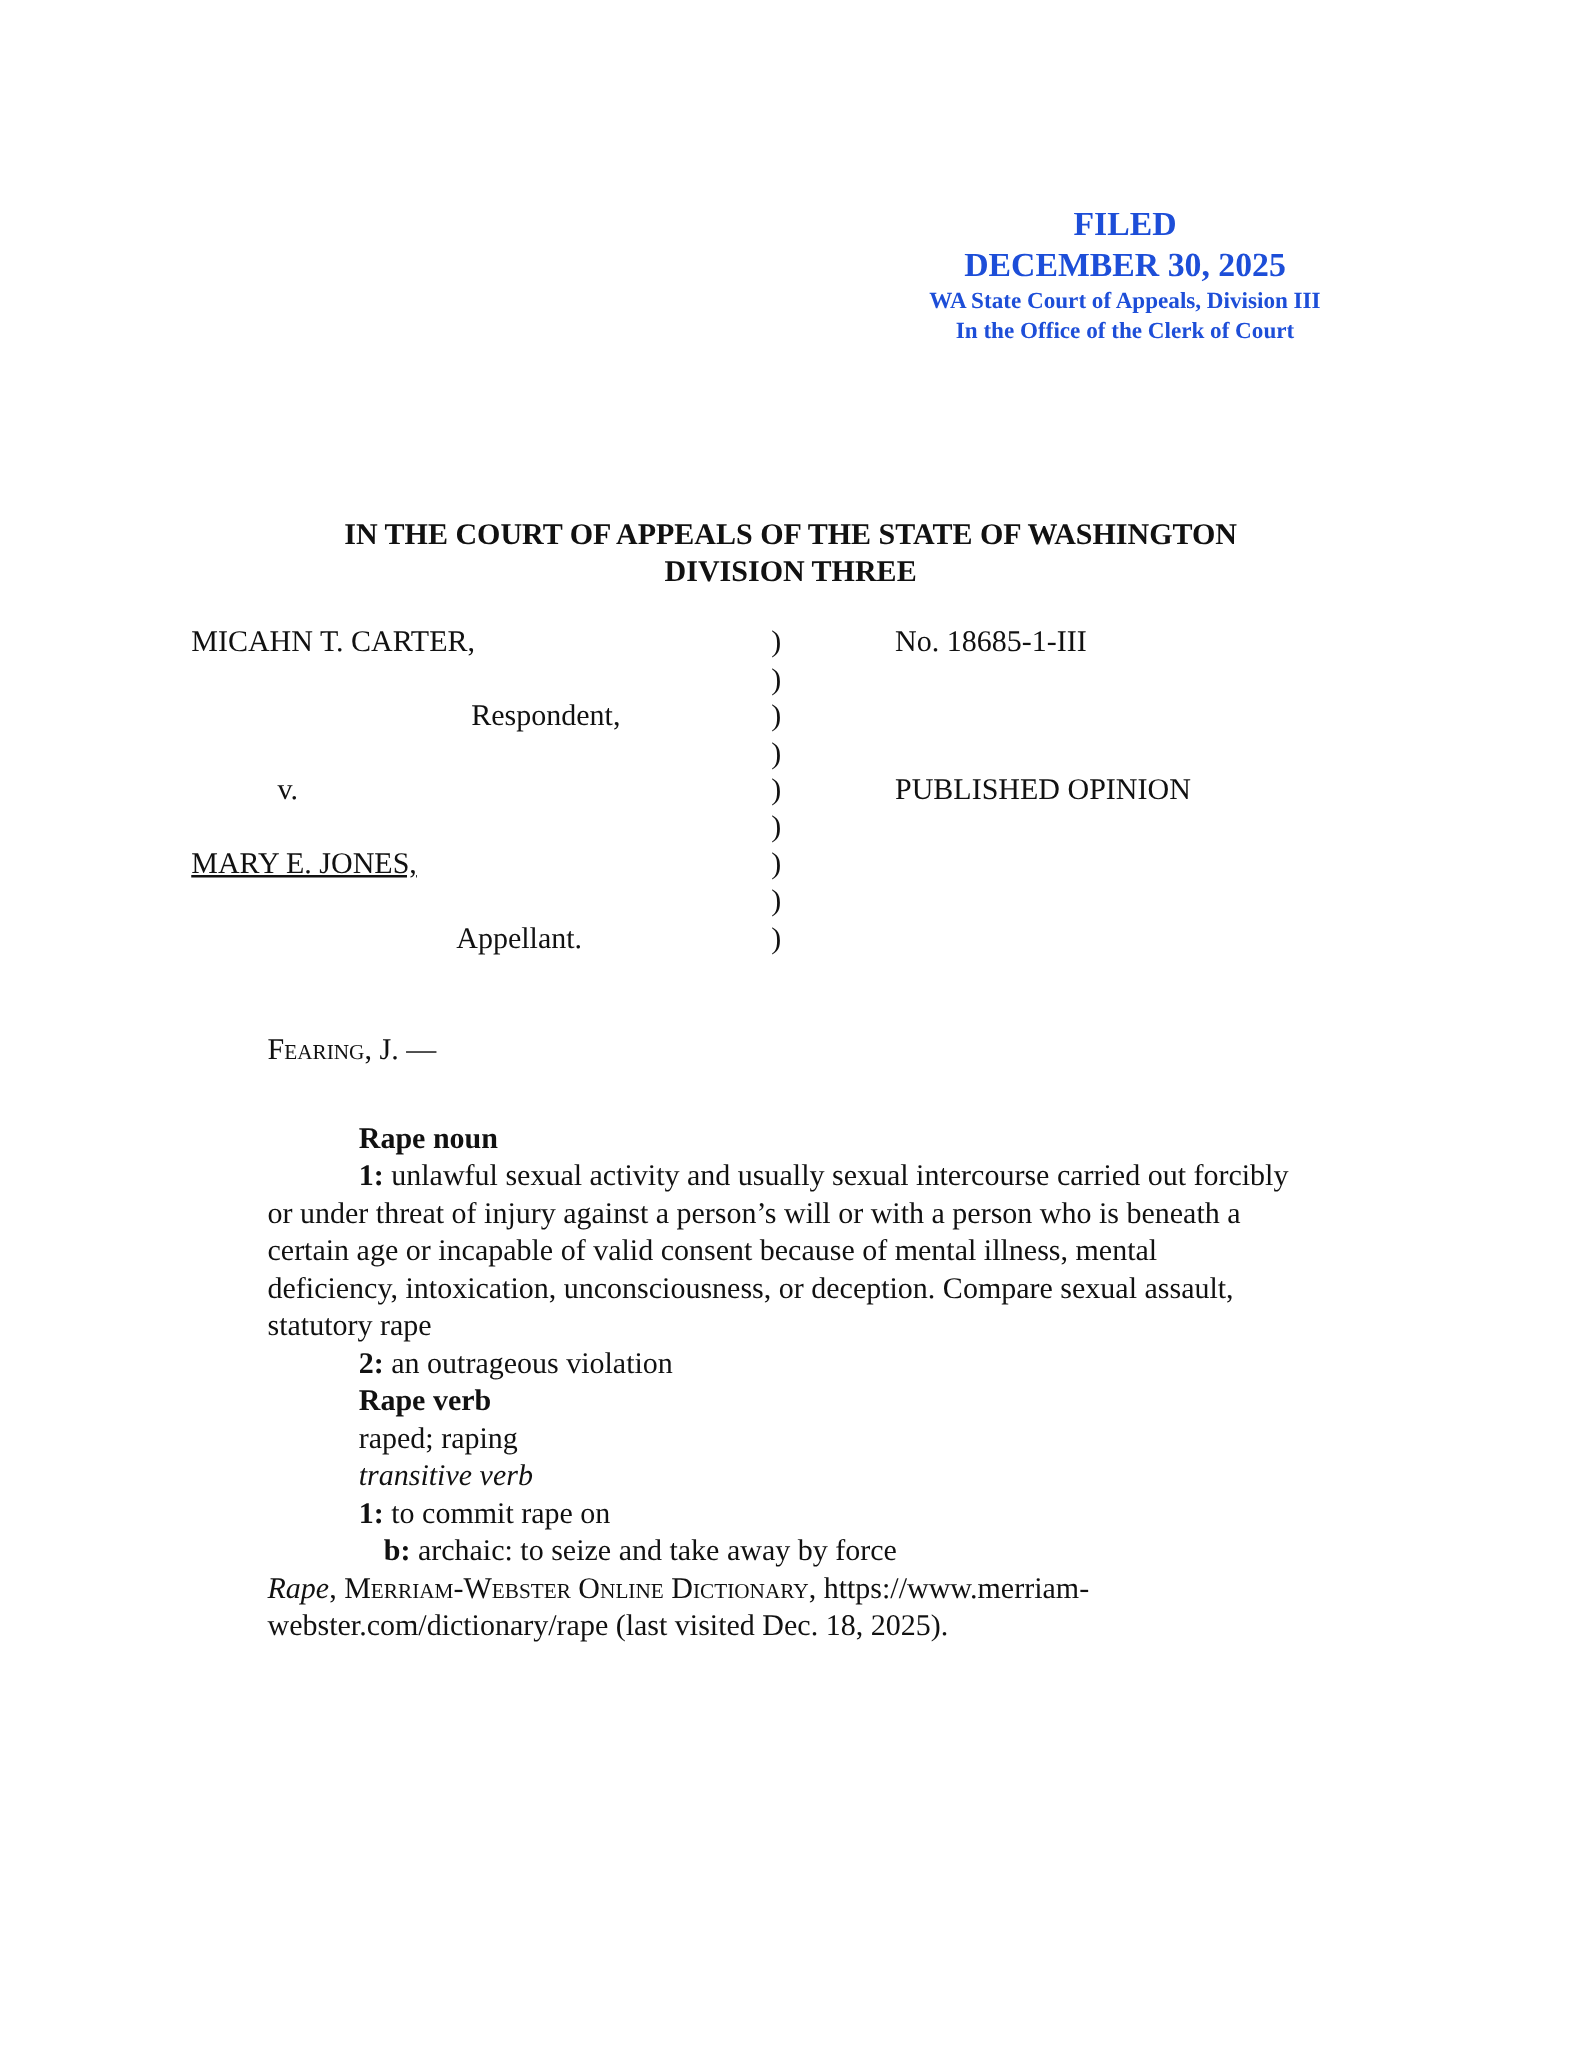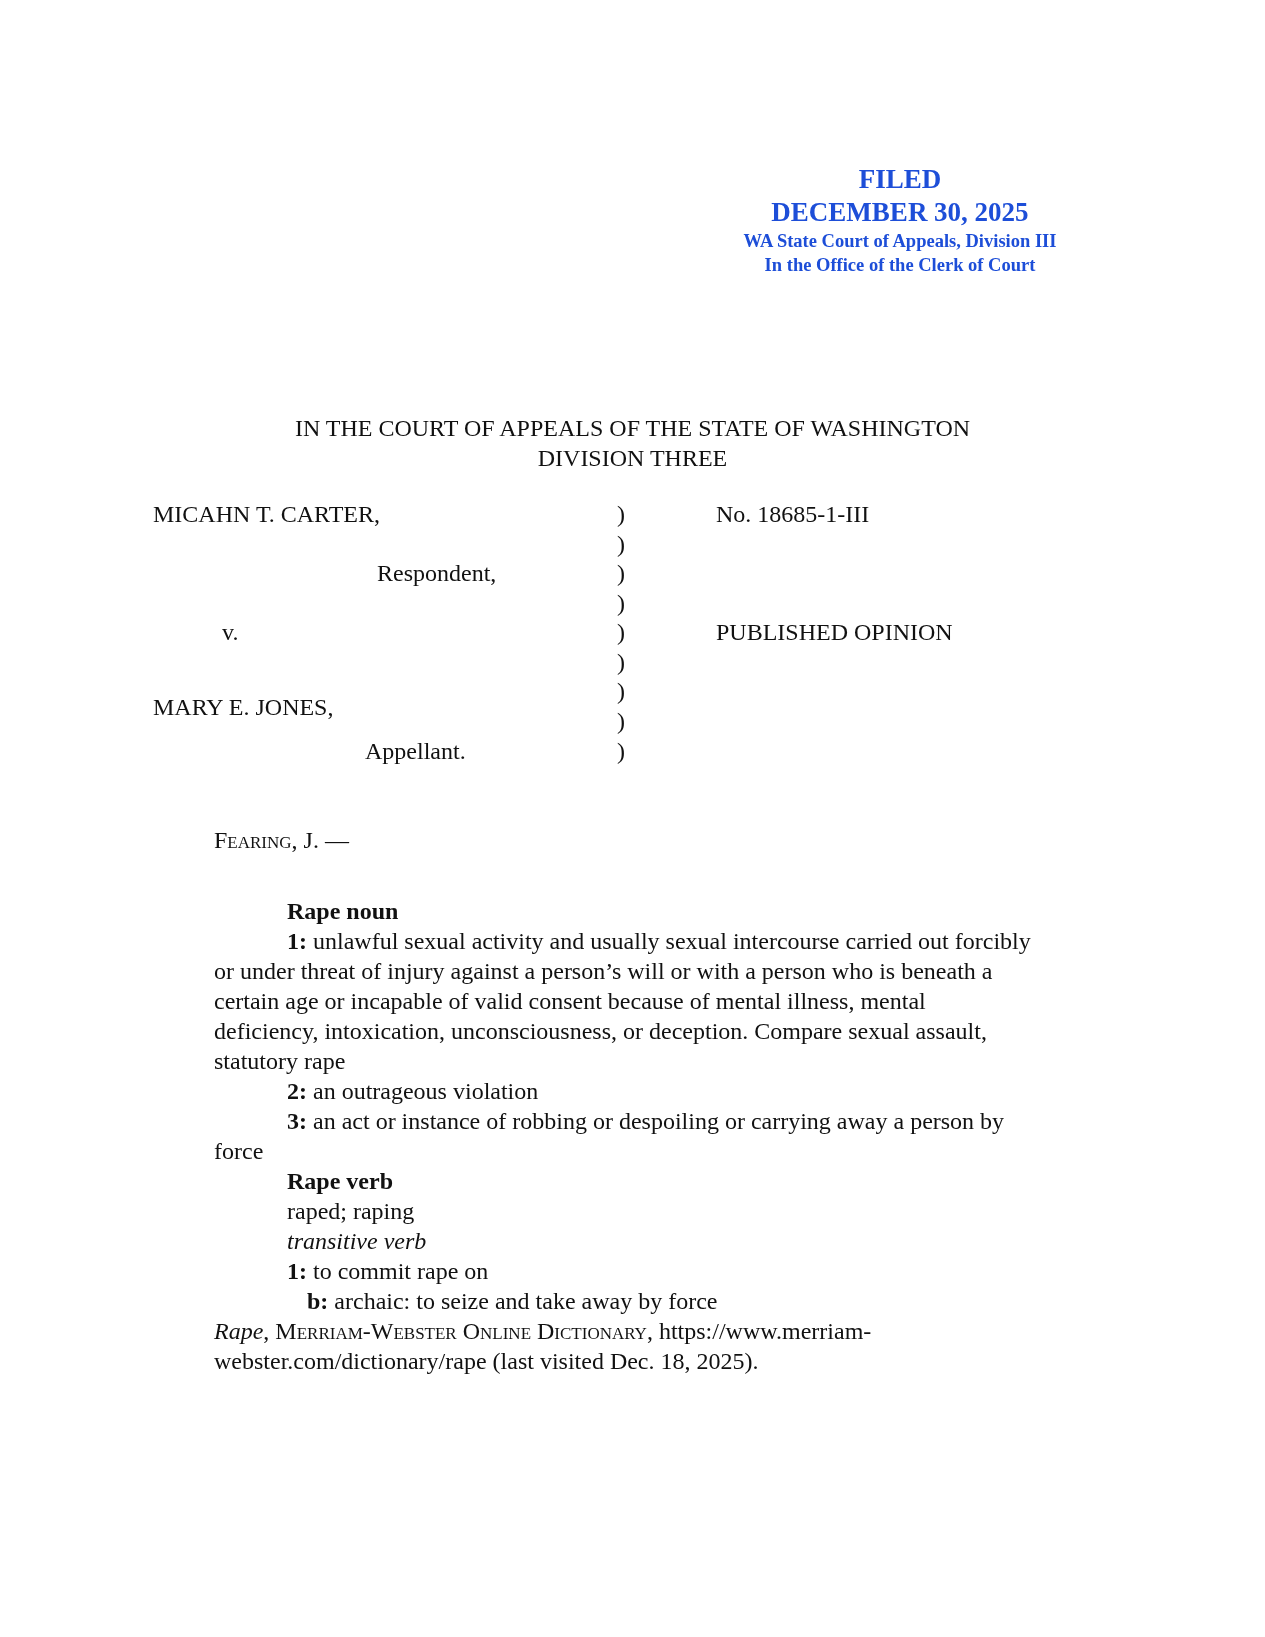--- a/index.html
+++ b/index.html
@@ -10,21 +10,21 @@
     }
     .stamp {
       position: absolute; left: 700px; top: 163px; width: 400px;
       text-align: center; color: #1d4ed8; font-weight: bold;
       font-family: "Liberation Serif", serif;
     }
     .stamp .big { font-size: 27px; line-height: 33px; }
     .stamp .small { font-size: 18.5px; line-height: 24px; }
     .caption-title {
       position: absolute; left: 0; width: 1265px; top: 413px;
-      text-align: center; font-size: 24px; line-height: 30px;
+      text-align: center; font-size: 24px; line-height: 30px; font-weight: bold;
     }
     .txt { position: absolute; font-size: 24px; line-height: 30px; white-space: nowrap; }
     .paren { position: absolute; left: 617px; font-size: 24px; line-height: 30px; }
     .sc { font-variant: small-caps; }
     .body-block {
       position: absolute; left: 214px; top: 896px; width: 820px;
       font-size: 24px; line-height: 30px;
     }
     .body-block p { margin: 0; }
     .ind { padding-left: 73px; }
@@ -43,21 +43,21 @@
 
 <div class="caption-title">
   <div>IN THE COURT OF APPEALS OF THE STATE OF WASHINGTON</div>
   <div>DIVISION THREE</div>
 </div>
 
 <div>
   <div class="txt" style="left:153px; top:499px;">MICAHN T. CARTER,</div>
   <div class="txt" style="left:365px; top:558px;margin-left:12px;">Respondent,</div>
   <div class="txt" style="left:222px; top:617px;">v.</div>
-  <div class="txt" style="left:153px; top:692px;">MARY E. JONES,</div>
+  <div class="txt" style="left:153px; top:676px;text-decoration:underline;">MARY E. JONES,</div>
   <div class="txt" style="left:365px; top:736px;">Appellant.</div>
 
   <div class="paren" style="top:499px;">)</div>
   <div class="paren" style="top:529px;">)</div>
   <div class="paren" style="top:558px;">)</div>
   <div class="paren" style="top:588px;">)</div>
   <div class="paren" style="top:617px;">)</div>
   <div class="paren" style="top:647px;">)</div>
   <div class="paren" style="top:676px;">)</div>
   <div class="paren" style="top:706px;">)</div>
@@ -66,20 +66,19 @@
   <div class="txt" style="left:716px; top:499px;">No. 18685-1-III</div>
   <div class="txt" style="left:716px; top:617px;">PUBLISHED OPINION</div>
 </div>
 
 <div class="txt" style="left:214px; top:825px;"><span class="sc">Fearing</span><span>, J. —</span></div>
 
 <div class="body-block">
   <p class="ind"><b>Rape noun</b></p>
   <p style="text-indent:73px;"><b>1:</b><span> unlawful sexual activity and usually sexual intercourse carried out forcibly or under threat of injury against a person’s will or with a person who is beneath a certain age or incapable of valid consent because of mental illness, mental deficiency, intoxication, unconsciousness, or deception.  Compare sexual assault, statutory rape</span></p>
   <p class="ind"><b>2:</b><span> an outrageous violation</span></p>
-  <p style="text-indent:73px;"><b>3:</b><span> an act or instance of robbing or despoiling or carrying away a person by force</span></p>
   <p class="ind"><b>Rape verb</b></p>
   <p class="ind">raped; raping</p>
   <p class="ind"><i>transitive verb</i></p>
   <p class="ind"><b>1:</b><span> to commit rape on</span></p>
   <p class="ind2"><b>b:</b><span> archaic: to seize and take away by force</span></p>
   <p><i>Rape</i>, <span class="sc">Merriam-Webster Online Dictionary</span><span>, https://www.merriam-webster.com/dictionary/rape (last visited Dec. 18, 2025).</span></p>
 </div>
 
 </body></html>

